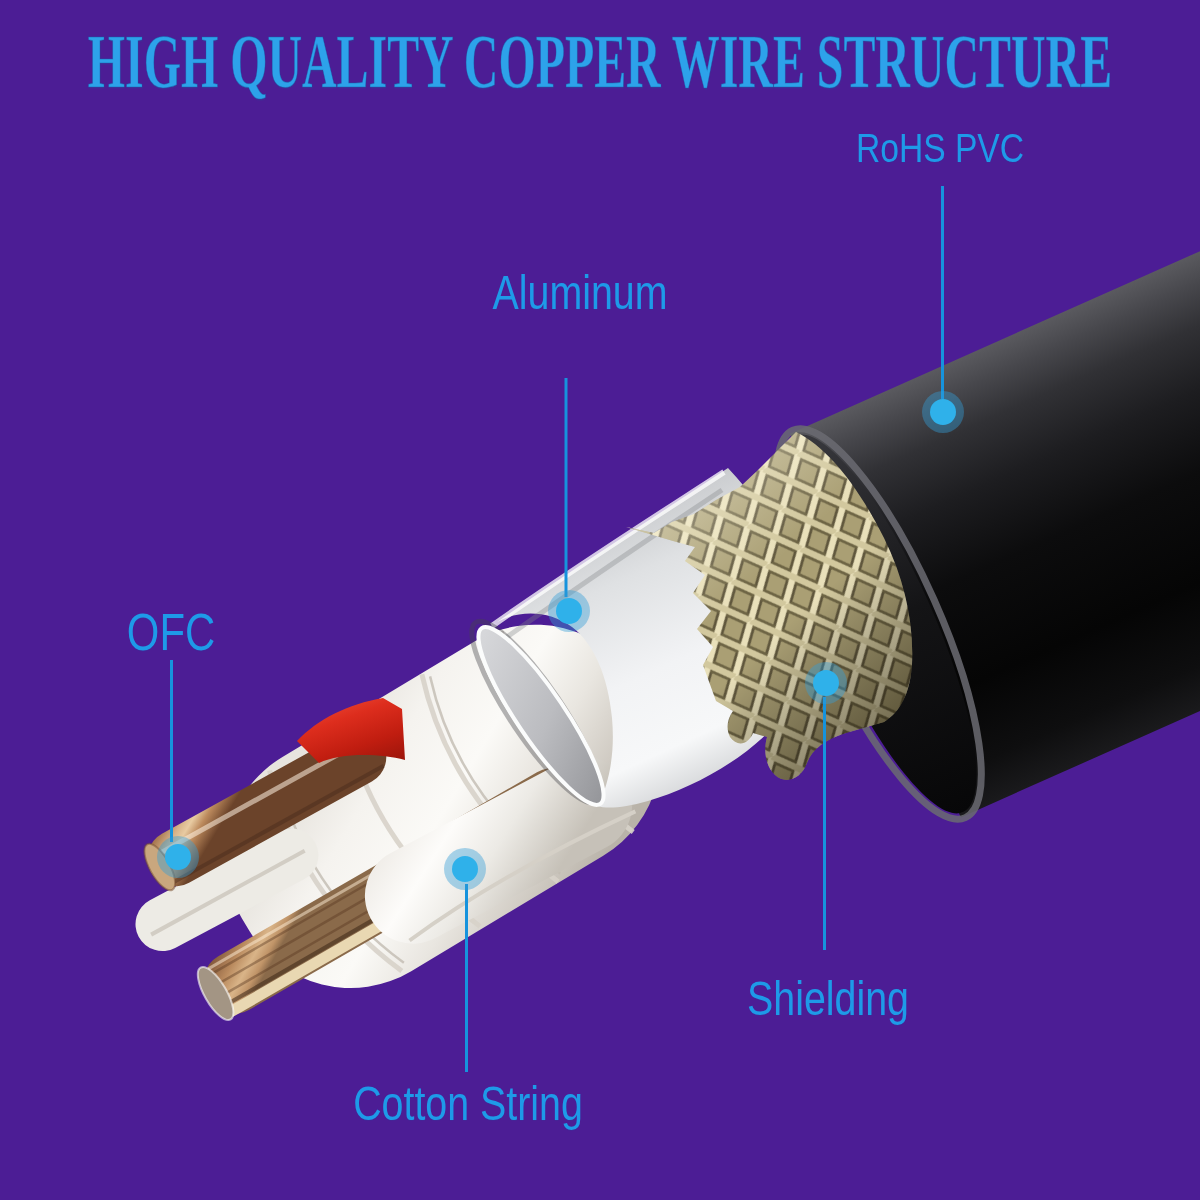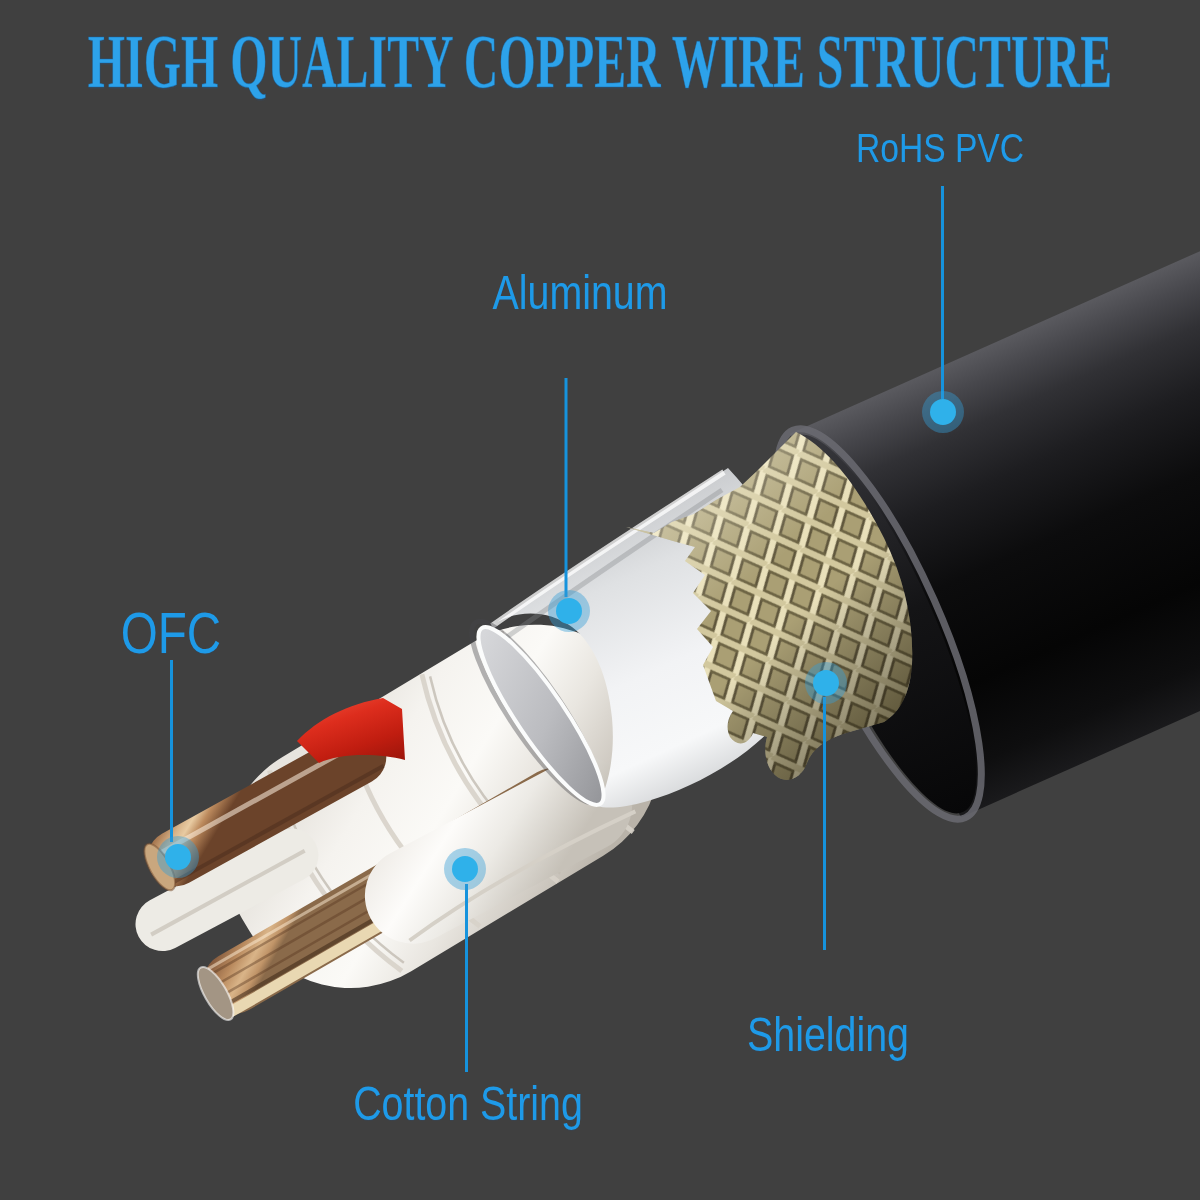--- a/index.html
+++ b/index.html
@@ -1,41 +1,41 @@
 <!DOCTYPE html>
 <html><head>
 <meta charset="utf-8">
 <style>
   html,body{margin:0;padding:0;}
   body{background:#e9e9ea;font-family:"Liberation Sans",sans-serif;}
   .stage{
     position:relative;width:1200px;height:1200px;overflow:hidden;
-    background:#404040;
+    background:#4c1d95;
   }
   .cable-svg{position:absolute;left:0;top:0;width:1200px;height:1200px;}
   .page-title{
     position:absolute;top:20px;left:50%;transform:translateX(-50%);
     white-space:nowrap;color:#2da2ea;
     font-family:"Liberation Serif",serif;font-weight:bold;font-size:76px;
     line-height:1.1;
     -webkit-text-stroke:1px rgba(21,101,168,0.45);
     text-shadow:1px 2px 0 rgba(30,90,150,0.12);
   }
   .page-title .squeeze{display:inline-block;transform:scaleX(0.63);}
   .callout-label{
     position:absolute;transform:translateX(-50%);
     color:#1e9ae8;text-align:center;white-space:nowrap;
     font-size:48px;line-height:53px;font-weight:normal;
     text-shadow:0 1px 0 rgba(20,90,160,0.15);
   }
   .callout-label .squeeze{display:inline-block;transform:scaleX(0.82);}
   .lbl-rohs{top:122px;left:940px;font-size:41px;}
   .lbl-aluminum{top:266px;left:580px;}
-  .lbl-ofc{top:606px;left:171px;font-size:58px;}
-  .lbl-shielding{top:1008px;left:828px;}
+  .lbl-ofc{top:606px;left:171px;font-size:51px;}
+  .lbl-shielding{top:972px;left:828px;}
   .lbl-elastic{top:1077px;left:468px;}
 </style>
 </head>
 <body>
 
 <div class="stage">
 
   <svg class="cable-svg" viewBox="0 0 1200 1200" xmlns="http://www.w3.org/2000/svg">
     <defs>
       <linearGradient id="jacketGrad" x1="0" y1="0" x2="0" y2="1">

